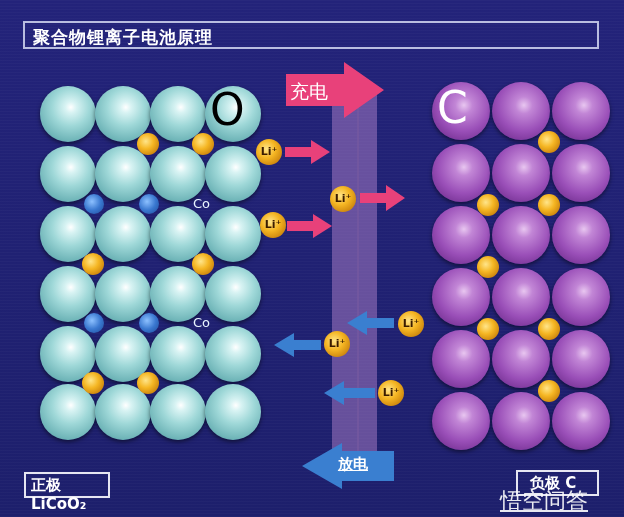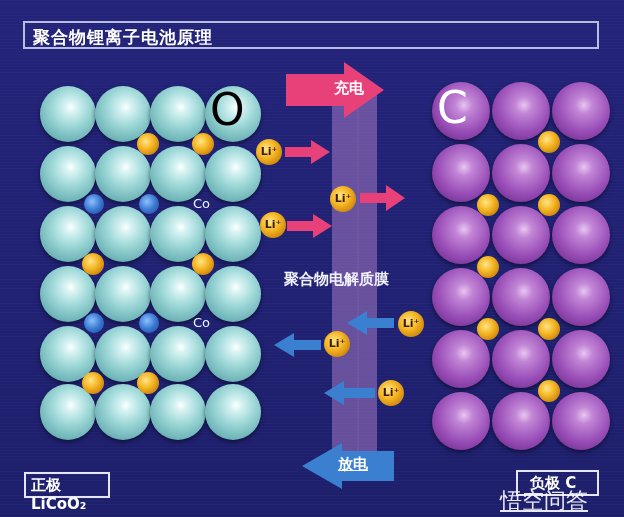--- a/index.html
+++ b/index.html
@@ -16,21 +16,21 @@
   .li-atom{width:22px;height:22px;background:radial-gradient(circle at 40% 38%, #ffe58a 0%, #f5b623 40%, #c47b09 85%, #8a5400 100%);}
   .co-atom{width:20px;height:20px;background:radial-gradient(circle at 40% 38%, #8cc0ff 0%, #3a78d0 50%, #1d4a9a 100%);}
   .li-ion{position:absolute;width:26px;height:26px;border-radius:50%;background:radial-gradient(circle at 40% 38%, #ffe58a 0%, #f5b623 40%, #c47b09 85%, #8a5400 100%);color:#3a1c00;font-weight:bold;font-size:11px;line-height:26px;text-align:center;}
   .big-letter{position:absolute;font-size:44px;font-family:"DejaVu Sans",sans-serif;line-height:1;}
   .co-label{position:absolute;color:#e8f4ff;font-size:13px;}
   .membrane{position:absolute;left:332px;top:90px;width:45px;height:378px;background:rgba(190,140,210,0.45);}
   .membrane-line{position:absolute;left:357px;top:90px;width:2px;height:378px;background:rgba(120,90,160,0.6);}
   .arrow{position:absolute;}
   .label-box{position:absolute;border:2px solid #e6e6f2;box-sizing:border-box;color:#fff;font-size:15px;font-weight:bold;}
   .membrane-label{position:absolute;left:284px;top:270px;color:#f2f2ff;font-size:15px;font-weight:bold;}
-  .charge-label{position:absolute;left:290px;top:79px;color:#fff;font-size:15px;font-weight:bold;margin-left:44px;}
+  .charge-label{position:absolute;left:290px;top:79px;color:#fff;font-size:19px;font-weight:normal;}
   .discharge-label{position:absolute;left:338px;top:455px;color:#fff;font-size:15px;font-weight:bold;text-decoration:underline;}
   .watermark{position:absolute;left:500px;top:486px;color:#ffffff;font-size:22px;opacity:0.9;text-decoration:underline;}
 </style>
 </head>
 <body>
 
 <div class="stage">
 
   <div class="title-box">
     <span class="title-text">聚合物锂离子电池原理</span>
@@ -116,21 +116,20 @@
     <div class="atom li-atom" style="left:477px;top:256px"></div>
     <div class="atom li-atom" style="left:477px;top:318px"></div>
     <div class="atom li-atom" style="left:538px;top:318px"></div>
     <div class="atom li-atom" style="left:538px;top:380px"></div>
 
     <span class="big-letter" style="left:437px;top:86px;color:#fff;">C</span>
   </div>
 
   <div class="membrane"></div>
   <div class="membrane-line"></div>
-  <span class="membrane-label">聚合物电解质膜</span>
 
   <svg class="arrow" style="left:286px;top:62px" width="100" height="56">
     <polygon points="0,12 58,12 58,0 98,28 58,56 58,44 0,44" fill="#e8417a"></polygon>
   </svg>
   <span class="charge-label">充电</span>
 
   <svg class="arrow" style="left:302px;top:443px" width="94" height="46">
     <polygon points="92,8 40,8 40,0 0,23 40,46 40,38 92,38" fill="#3a7fd0"></polygon>
   </svg>
   <span class="discharge-label">放电</span>

